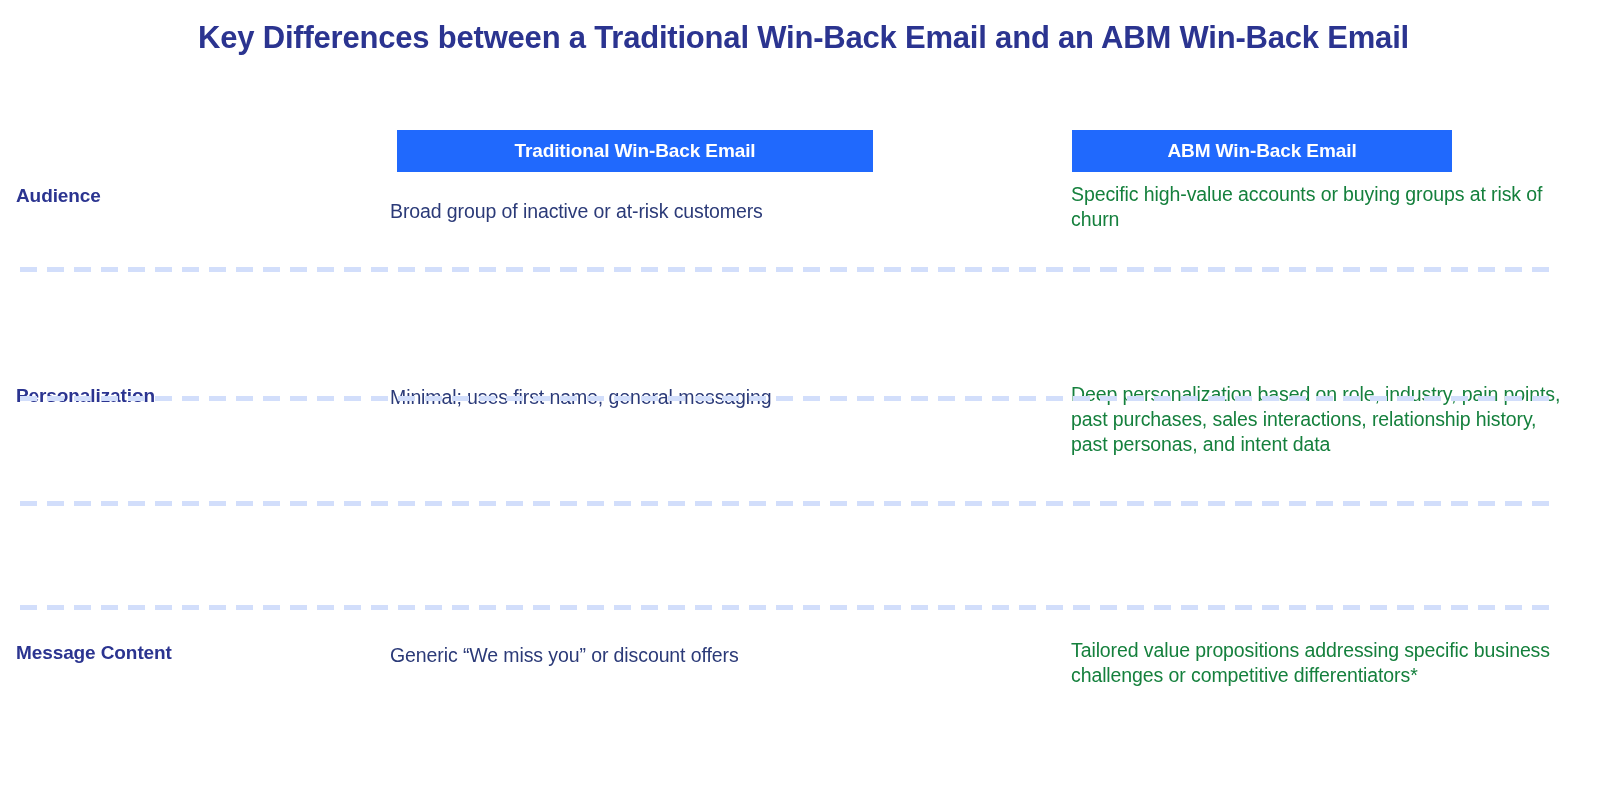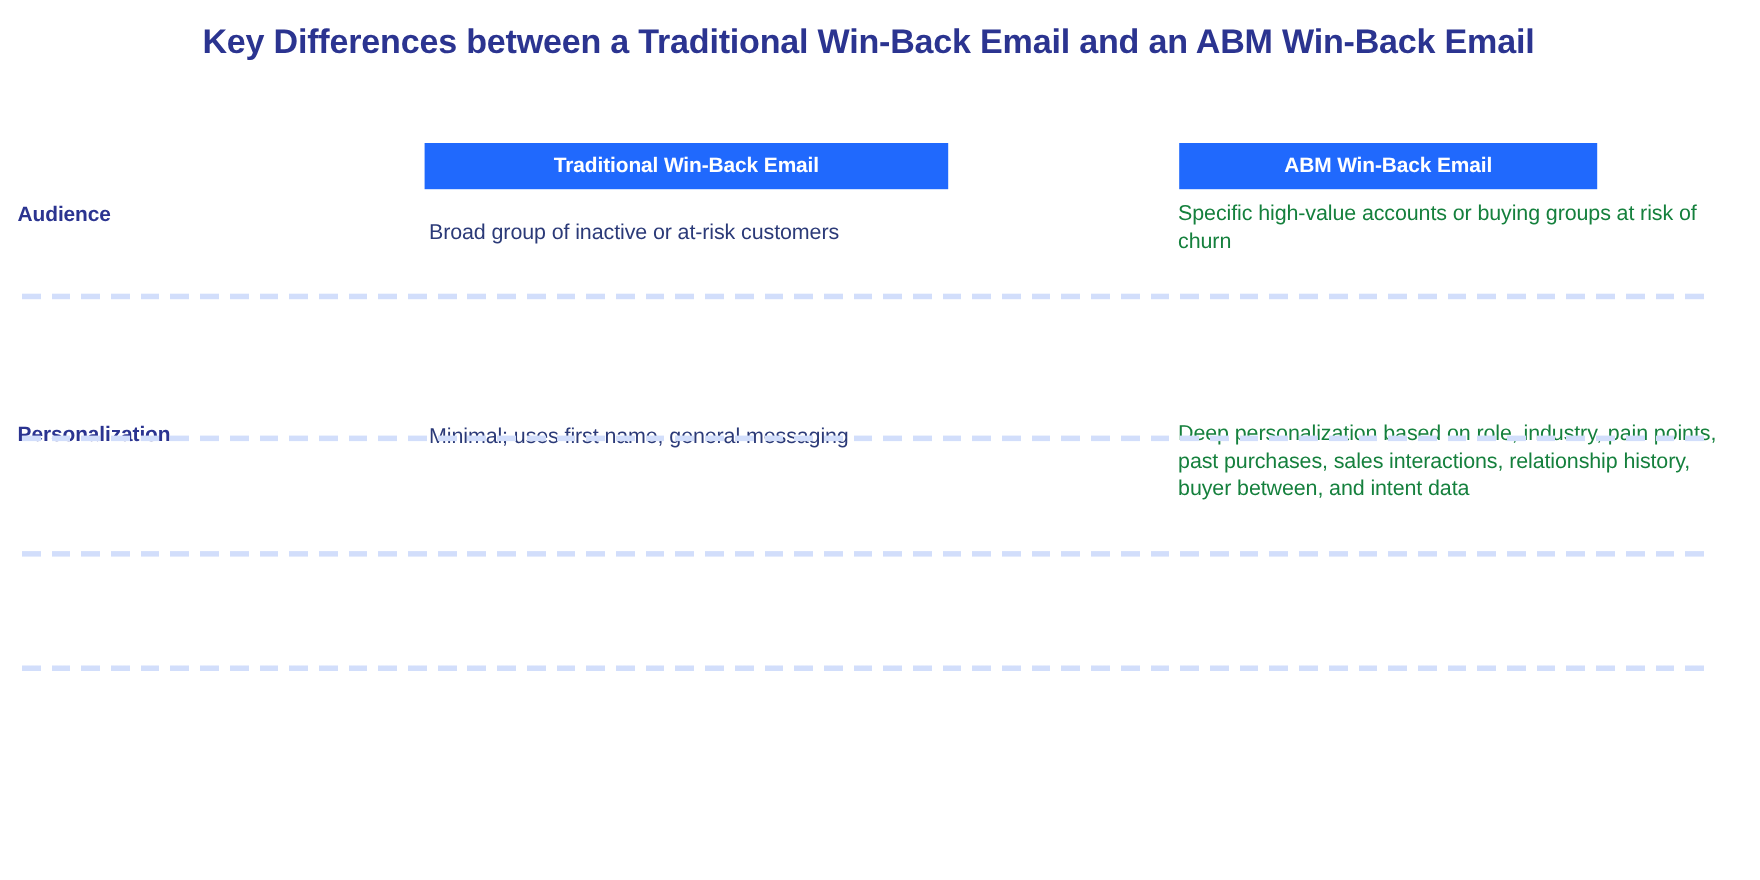--- a/index.html
+++ b/index.html
@@ -12,21 +12,21 @@
     height: 800px;
     font-family: "Liberation Sans", sans-serif;
     color: #2b3a67;
     overflow: hidden;
     position: relative;
   }
 
   
   .title {
     position: absolute;
-    left: 172px;
+    left: 186px;
     top: 14px;
     width: 1235px;
     text-align: center;
     font-size: 31px;
     line-height: 48px;
     font-weight: bold;
     color: #2b3490;
     letter-spacing: -0.2px;
   }
 
@@ -37,21 +37,21 @@
     height: 42px;
     background: #2069fd;
     color: #ffffff;
     font-size: 19px;
     font-weight: bold;
     display: flex;
     align-items: center;
     justify-content: center;
     letter-spacing: -0.1px;
   }
-  .col-head.left  { left: 386px;  width: 476px; }
+  .col-head.left  { left: 397px;  width: 476px; }
   .col-head.right { left: 1072px; width: 380px; }
 
   
   .table {
     position: absolute;
     left: 0;
     top: 172px;
     width: 1403px;
   }
   .row {
@@ -116,25 +116,30 @@
     <div class="cell cell-label" style="top:13px;">Audience</div>
     <div class="cell cell-trad" style="top:26px;">Broad group of inactive or at-risk customers</div>
     <div class="cell cell-abm" style="top:10px;">Specific high-value accounts or buying groups at risk of churn</div>
   </div>
 
   <div class="divider" style="top:95px;"></div>
 
   <div class="row" style="height:129px;">
     <div class="cell cell-label" style="top:118px;">Personalization</div>
     <div class="cell cell-trad" style="top:117px;">Minimal; uses first name, general messaging</div>
-    <div class="cell cell-abm" style="top:115px;">Deep personalization based on role, industry, pain points, past purchases, sales interactions, relationship history, buyer between, and intent data</div>
+    <div class="cell cell-abm" style="top:115px;">Deep personalization based on role, industry, pain points, past purchases, sales interactions, relationship history, past personas, and intent data</div>
   </div>
 
   <div class="divider" style="top:224px;"></div>
 
+  <div class="row" style="height:105px;">
+    <div class="cell cell-label" style="top:246px;">Message Content</div>
+    <div class="cell cell-trad" style="top:246px;">Generic “We miss you” or discount offers</div>
+    <div class="cell cell-abm" style="top:242px;">Tailored value propositions addressing specific business challenges or competitive differentiators*</div>
+  </div>
 
   <div class="divider" style="top:329px;"></div>
 
   <div class="row" style="height:104px;">
     
     
     
   </div>
 
   <div class="divider" style="top:433px;"></div>

